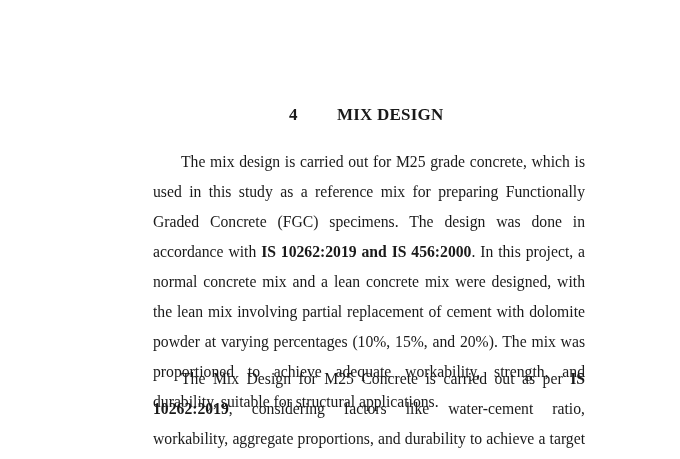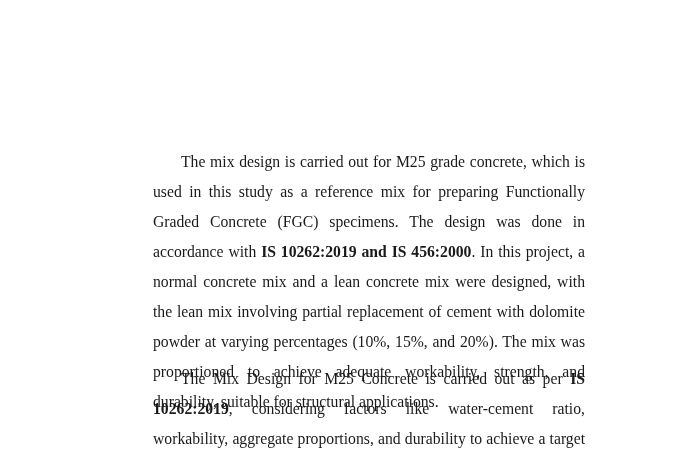--- a/index.html
+++ b/index.html
@@ -75,20 +75,23 @@
   
   #par-intro   { position: absolute; left: 137px; top: 131px;  width: 464px; }
   #sec-4-1     { position: absolute; left: 137px; top: 313px;  width: 464px; }
   #par-mix     { position: absolute; left: 137px; top: 348px;  width: 464px; }
 </style>
 </head>
 <body style="background: rgb(255, 255, 255); color: rgb(26, 26, 26);">
 
 <div class="page" style="background: rgb(255, 255, 255);">
 
+  <h1 class="chapter-heading">
+    <span class="num">4</span><span>MIX DESIGN</span>
+  </h1>
 
   <div id="par-intro">
     <p class="body-par"><span>The mix design is carried out for M25 grade concrete, which is used in this study as a reference mix for preparing Functionally Graded Concrete (FGC) specimens. The design was done in accordance with </span><b>IS 10262:2019 and IS 456:2000</b><span>. In this project, a normal concrete mix and a lean concrete mix were designed, with the lean mix involving partial replacement of cement with dolomite powder at varying percentages (10%, 15%, and 20%). The mix was proportioned to achieve adequate workability, strength, and durability, suitable for structural applications.</span></p>
   </div>
 
 
   <div id="par-mix">
     <p class="body-par last-open">
         <span class="justified-run" style="text-align-last: left;"><span>The Mix Design for M25 Concrete is carried out as per </span><b>IS 10262:2019</b><span>, considering factors like water-cement ratio, workability, aggregate proportions, and durability to achieve a target compressive strength of 31.6 MPa with an optimal mix of cement, fine aggregate, coarse aggregate, and water as per the design</span></span>
       </p>

